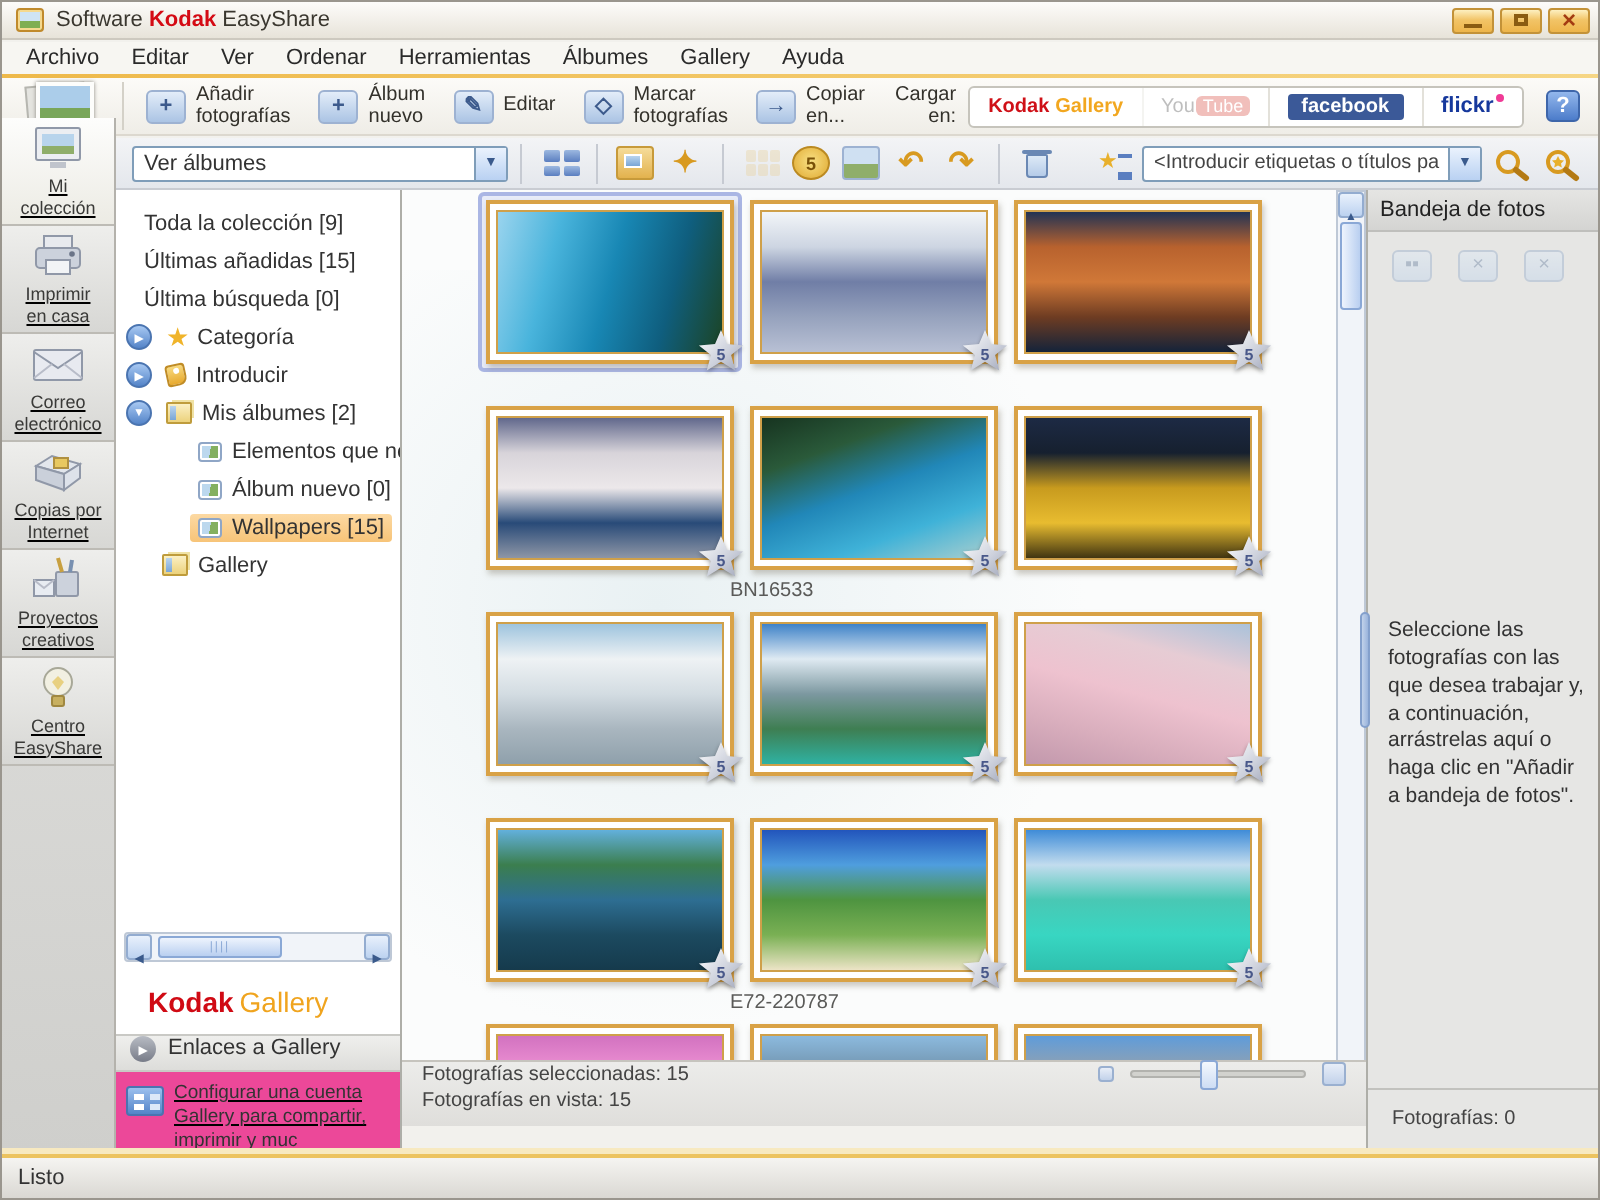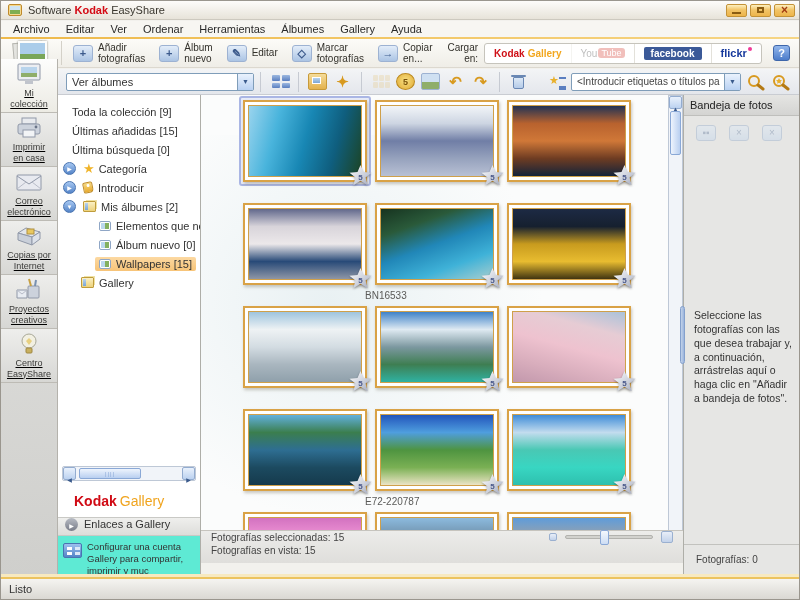--- a/index.html
+++ b/index.html
@@ -109,21 +109,21 @@
   .sb-track{flex:1;position:relative;height:13px;}
   .sb-thumbh{position:absolute;left:3px;top:1px;width:62px;height:11px;background:linear-gradient(#eef4fd,#b9cff0);border:1px solid #8aa8d6;border-radius:2px;cursor:grab;}
   .sb-thumbh::after{content:"||||";font-size:6px;color:#8aa8d6;display:block;text-align:center;line-height:10px;letter-spacing:1px;}
 
   .gallery-logo{margin:10px 0 8px 16px;font-size:14px;flex:none;}
   .gl-kodak{color:#d00a14;font-weight:bold;}
   .gl-gallery{color:#f0a41e;margin-left:3px;}
   .enlaces{height:19px;background:linear-gradient(#efefed,#dddddA);border-top:1px solid #c9c9c5;border-bottom:1px solid #c9c9c5;display:flex;align-items:flex-start;gap:6px;padding-left:7px;font-size:11px;color:#333;cursor:pointer;flex:none;}
   .enlaces-arrow{width:13px;height:13px;border-radius:50%;background:linear-gradient(#b6bac2,#7c8violet08c);background:linear-gradient(#b6bac2,#7c808c);background:linear-gradient(#b8bcc4,#787c88);color:#fff;text-align:center;flex:none;}
   .enlaces-arrow::after{content:"▶";font-size:6px;line-height:13px;}
-  .setup{flex:1;background:#5eead4;display:flex;gap:5px;padding:5px 2px 0 5px;overflow:hidden;}
+  .setup{flex:1;background:#ec4899;display:flex;gap:5px;padding:5px 2px 0 5px;overflow:hidden;text-decoration:underline;}
   .setup-icon{width:19px;height:15px;border-radius:2px;background:linear-gradient(#9cc0ee,#5484c8);border:1px solid #4a74b0;flex:none;margin-top:2px;position:relative;}
   .setup-icon::after{content:"";position:absolute;left:3px;top:3px;width:5px;height:3px;background:#fff;box-shadow:0 5px 0 #fff,8px 0 0 #dce8f8,8px 5px 0 #dce8f8;}
   .setup-text{font-size:9.5px;color:#333;line-height:1.25;overflow:hidden;}
 
   
   .gridarea{position:absolute;left:200px;top:94px;width:482px;bottom:55px;background:#fbfcfc;overflow:hidden;}
   .gridarea::before{content:"";position:absolute;left:-40px;top:40px;width:420px;height:420px;background:radial-gradient(ellipse at 40% 40%,#e9f1f3 0%,rgba(255,255,255,0) 60%);}
   #photo-grid{position:absolute;left:42px;top:5px;display:grid;grid-template-columns:repeat(3,124px);column-gap:8px;row-gap:21px;}
   .cell{width:124px;height:82px;position:relative;cursor:pointer;}
   .cell.selected::before{content:"";position:absolute;inset:-4px;border:2px solid #aab6e4;border-radius:3px;background:#e8ecf8;}

